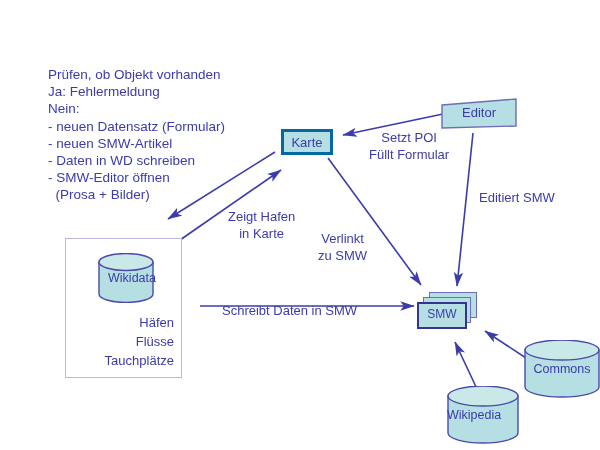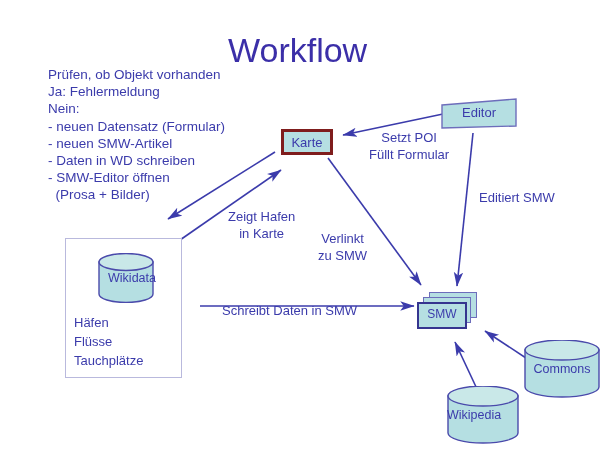--- a/index.html
+++ b/index.html
@@ -61,21 +61,21 @@
   #lbl-schreibt   { left: 222px; top: 302px; }
 
   
   #node-karte {
     position: absolute;
     left: 281px;
     top: 129px;
     width: 52px;
     height: 26px;
     background: #b5dfe2;
-    border: 3px solid #7f1d1d;
+    border: 3px solid #0369a1;
     box-sizing: border-box;
     display: flex;
     align-items: center;
     justify-content: center;
     font-size: 13px;
     color: #3b3bab;
   }
   
   #node-editor {
     position: absolute;
@@ -147,21 +147,21 @@
   #cyl-wikidata .cyl-lbl { top: 18px; }
   #cyl-wikipedia { left: 447px; top: 386px; width: 52px; height: 58px; }
   #cyl-wikipedia .cyl-lbl { top: 22px; }
   #cyl-commons { left: 524px; top: 340px; width: 76px; height: 58px; }
   #cyl-commons .cyl-lbl { top: 22px; }
 
   #wikidata-terms {
     left: 74px;
     top: 313px;
     width: 100px;
-    text-align: left;
+    text-align: right;
     font-size: 13px;
     line-height: 19px;
   }
 </style>
 </head>
 <body>
 
 <div id="canvas">
 
   <svg id="svg-layer" viewBox="0 0 600 450" xmlns="http://www.w3.org/2000/svg">
@@ -181,21 +181,20 @@
 
     <line x1="473" y1="133" x2="457" y2="286" stroke="#3b3bab" stroke-width="1.6" marker-end="url(#ah)"></line>
 
     <line x1="200" y1="306" x2="414" y2="306" stroke="#3b3bab" stroke-width="1.6" marker-end="url(#ah)"></line>
 
     <line x1="477" y1="389" x2="455" y2="342" stroke="#3b3bab" stroke-width="1.6" marker-end="url(#ah)"></line>
 
     <line x1="529" y1="360" x2="485" y2="331" stroke="#3b3bab" stroke-width="1.6" marker-end="url(#ah)"></line>
   </svg>
 
-  <div id="page-title">Workflow</div>
 
   <div class="txt" id="spec-list">Prüfen, ob Objekt vorhanden
 Ja: Fehlermeldung
 Nein:
 - neuen Datensatz (Formular)
 - neuen SMW-Artikel
 - Daten in WD schreiben
 - SMW-Editor öffnen
   (Prosa + Bilder)</div>
 

